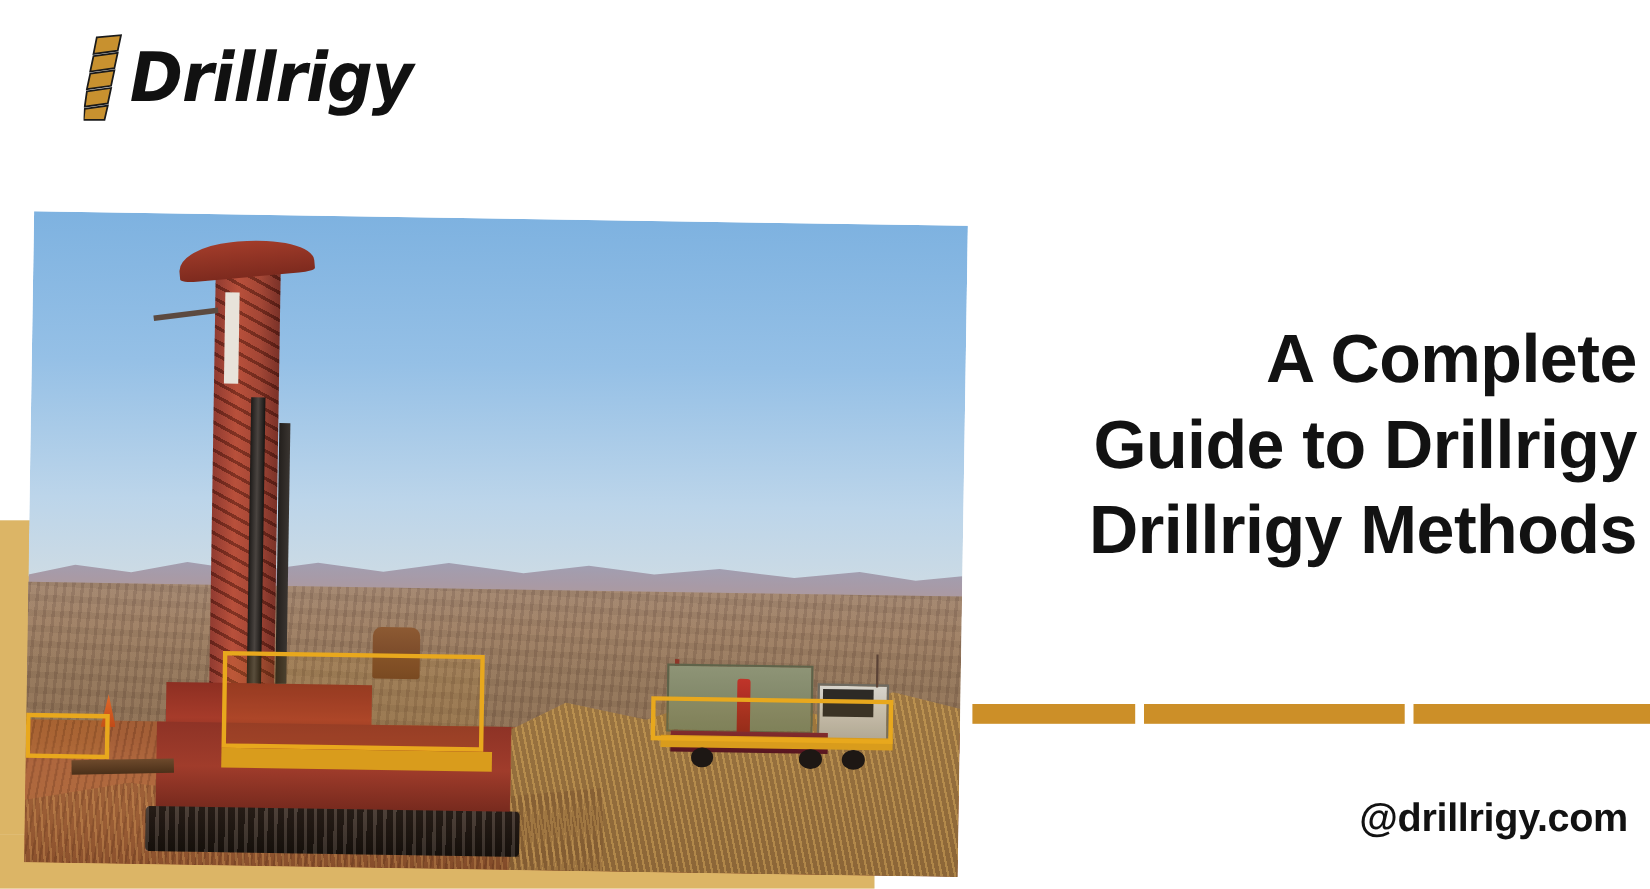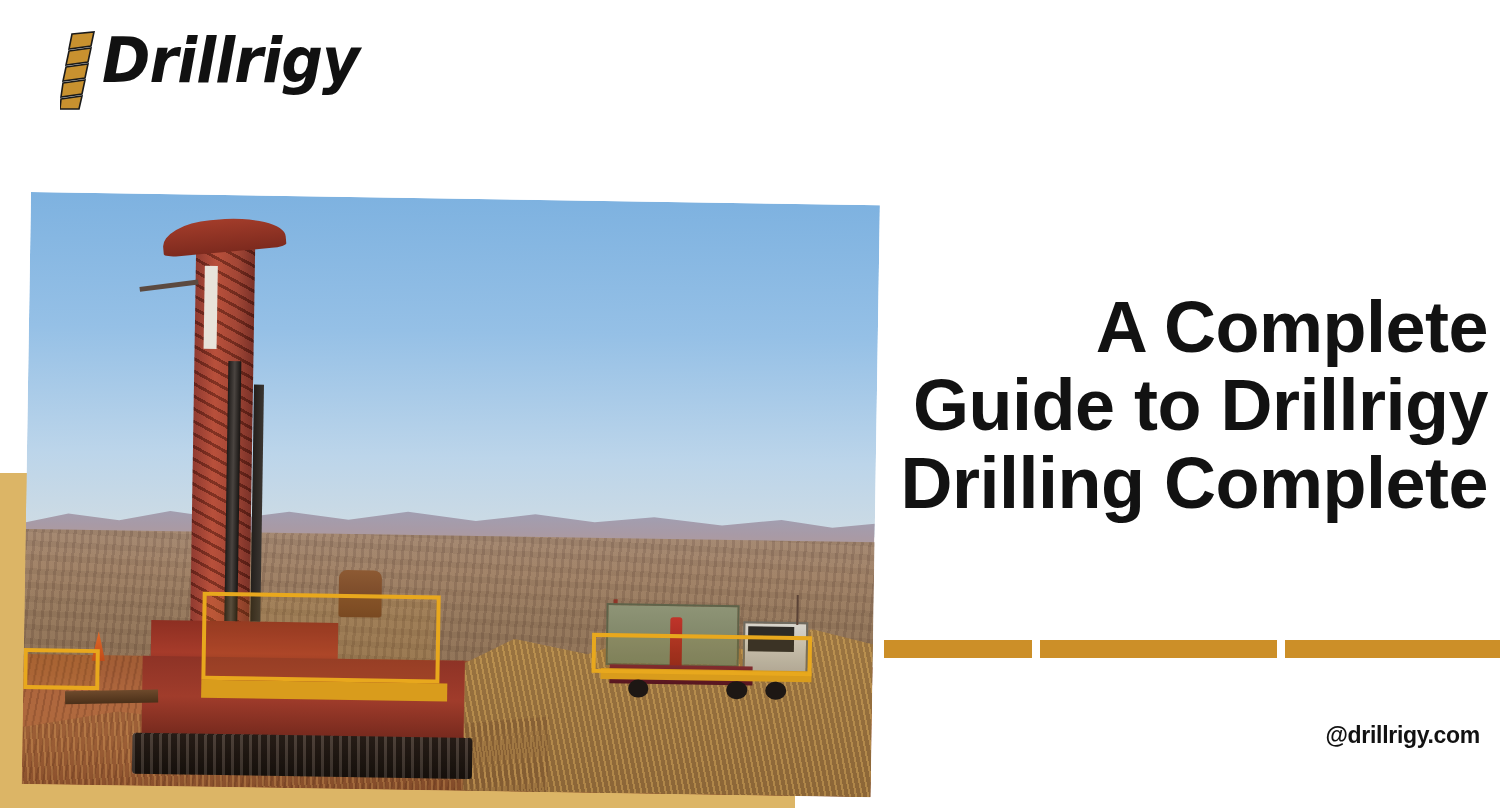--- a/index.html
+++ b/index.html
@@ -16,22 +16,22 @@
     position:absolute; left:0; top:473px; width:56px; height:286px;
     background:#dcb566; z-index:1;
   }
   .tan-bottom-bar{
     position:absolute; left:0; top:759px; width:795px; height:49px;
     background:#dcb566; z-index:1;
   }
 
   
   .logo{
-    position:absolute; left:60px; top:30px;
-    display:flex; z-index:5;
+    position:absolute; left:76px; top:30px;
+    display:flex; align-items:center; z-index:5;
   }
   .logo-mark{
     width:46px; height:82px; position:relative;
     margin-right:-4px;
   }
   .logo-mark svg{ display:block; }
   .logo-word{
     font-size:62px; font-weight:bold; font-style:italic;
     letter-spacing:-1px; color:#111111; line-height:1;
     font-family:"DejaVu Sans", sans-serif;
@@ -234,40 +234,40 @@
     background:linear-gradient(#6e4a2c,#4b3019); z-index:6;
     transform:rotate(-2deg);
   }
 
   
   .headline{
     position:absolute; right:12px; top:288px; width:640px;
     text-align:right;
     font-family:"Liberation Sans", sans-serif;
     font-weight:bold;
-    font-size:72px;
+    font-size:62px;
     line-height:78px;
     letter-spacing:-0.5px;
     color:#121212;
     z-index:5;
   }
   .headline span{ display:block; white-space:nowrap; }
 
   .accent-bars{
     position:absolute; left:884px; top:640px; width:616px; height:18px;
     display:flex; gap:8px; z-index:5;
   }
   .accent-bar{ background:#cc8f28; height:100%; }
   .bar-a{ width:148px; }
   .bar-b{ width:237px; }
   .bar-c{ width:215px; }
 
   .site-url{
     position:absolute; right:20px; top:722px;
-    font-size:23px; font-weight:bold; color:#121212;
+    font-size:36px; font-weight:bold; color:#121212;
     letter-spacing:-0.3px; z-index:5;
   }
 </style>
 </head>
 <body>
 
 <div class="tan-left-bar"></div>
 <div class="tan-bottom-bar"></div>
 
 <div class="logo">
@@ -332,21 +332,21 @@
 
     <div class="cone"></div>
     <div class="rail-left"></div>
     <div class="log"></div>
   </div>
 </div>
 
 <div class="headline">
   <span>A Complete</span>
   <span>Guide to Drillrigy</span>
-  <span>Drilling Complete</span>
+  <span>Drillrigy Methods</span>
 </div>
 
 <div class="accent-bars">
   <div class="accent-bar bar-a"></div>
   <div class="accent-bar bar-b"></div>
   <div class="accent-bar bar-c"></div>
 </div>
 
 <div class="site-url">@drillrigy.com</div>
 

